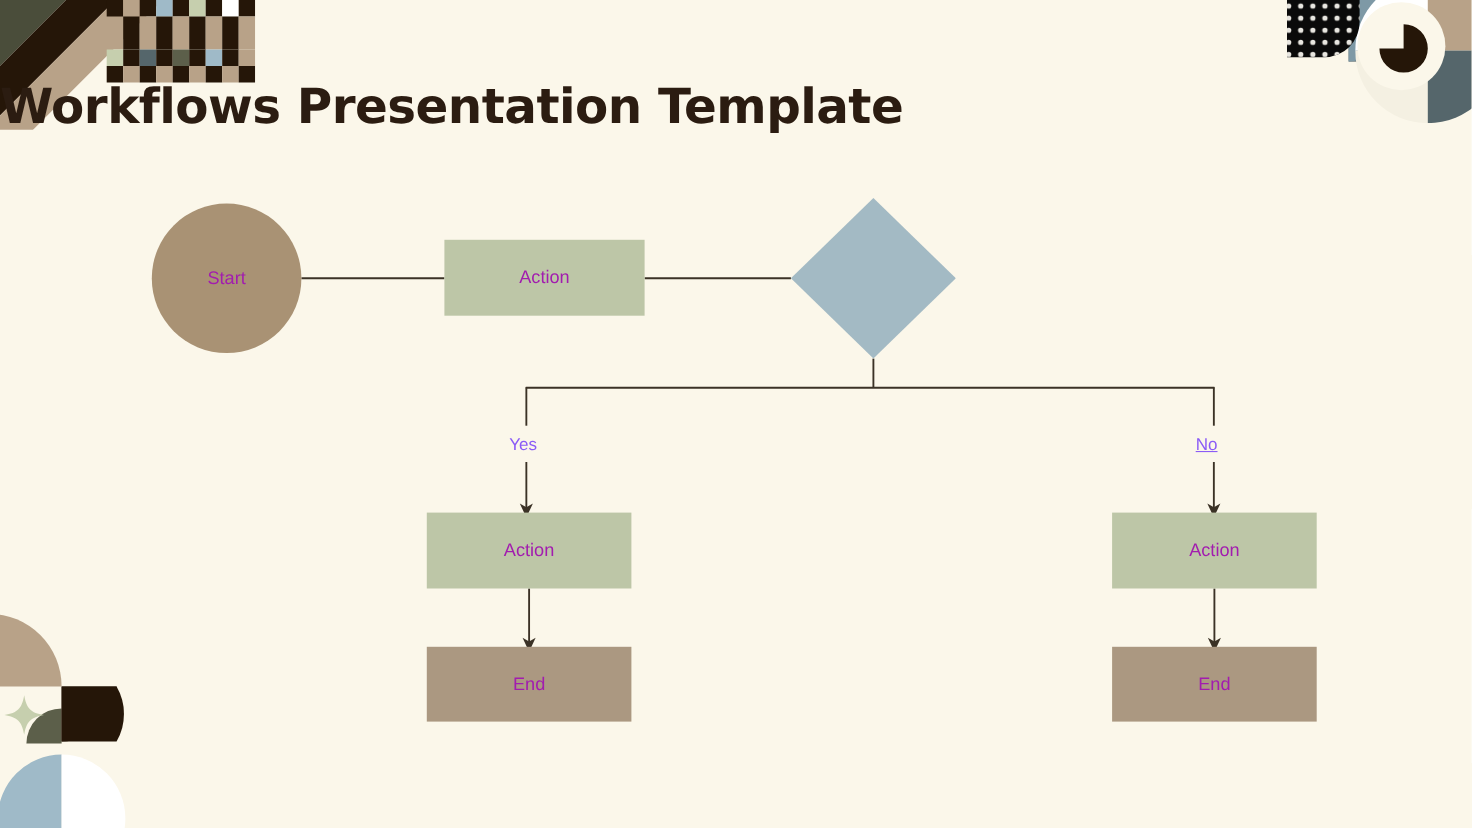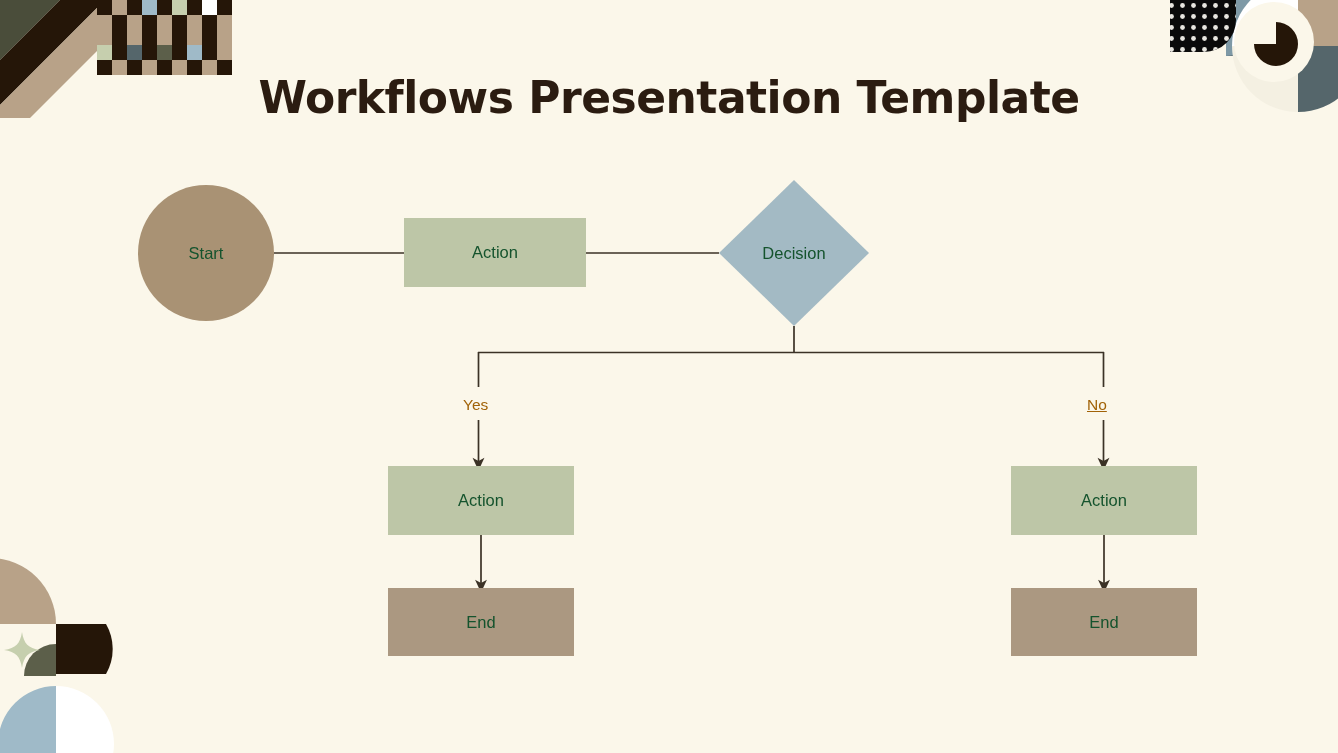--- a/index.html
+++ b/index.html
@@ -21,41 +21,40 @@
   .deco { position: absolute; pointer-events: none; }
   #deco-top-left  { left: 0;   top: 0;   width: 232px; height: 118px; }
   #deco-top-right { right: 0;  top: 0;   width: 172px; height: 112px; }
   #deco-bottom-left { left: 0; bottom: 0; width: 136px; height: 205px; }
 
   
   #page-title {
     position: absolute;
     left: 0; right: 0;
     top: 72px;
-    text-align: center;
     font-size: 44px;
     font-weight: bold;
     letter-spacing: -0.5px;
     color: #2b1c11;
     font-family: "DejaVu Sans", sans-serif;
   }
 
   
   #flowchart {
     position: absolute;
     left: 0; top: 0;
     width: 1338px; height: 753px;
   }
   .node-label {
     position: absolute;
     display: flex;
     align-items: center;
     justify-content: center;
     font-size: 16.5px;
-    color: #14532d;
+    color: #a21caf;
     font-family: "Liberation Sans", sans-serif;
     white-space: nowrap;
   }
 
   .shape { position: absolute; }
 
   
   #node-start {
     left: 138px; top: 185px;
     width: 136px; height: 136px;
@@ -106,21 +105,21 @@
     left: 1011px; top: 588px;
     width: 186px; height: 68px;
     background: #ab9881;
   }
   #label-end-right { left: 1011px; top: 588px; width: 186px; height: 68px; }
 
   
   .branch-label {
     position: absolute;
     font-size: 15.5px;
-    color: #a16207;
+    color: #8b5cf6;
     font-family: "Liberation Sans", sans-serif;
   }
   #label-yes { left: 463px; top: 396px; }
   #label-no  { left: 1087px; top: 396px; text-decoration: underline; }
 </style>
 </head>
 <body>
 
 <div id="slide">
 
@@ -284,21 +283,20 @@
     <line x1="1104" y1="535" x2="1104" y2="586" stroke="#3b3226" stroke-width="1.7" marker-end="url(#arrow)"></line>
   </svg>
 
   <div class="shape" id="node-start"></div>
   <div class="node-label" id="label-start">Start</div>
 
   <div class="shape" id="node-action-top"></div>
   <div class="node-label" id="label-action-top">Action</div>
 
   <div class="shape" id="node-decision"></div>
-  <div class="node-label" id="label-decision">Decision</div>
 
   <div class="shape" id="node-action-left"></div>
   <div class="node-label" id="label-action-left">Action</div>
 
   <div class="shape" id="node-end-left"></div>
   <div class="node-label" id="label-end-left">End</div>
 
   <div class="shape" id="node-action-right"></div>
   <div class="node-label" id="label-action-right">Action</div>
 

